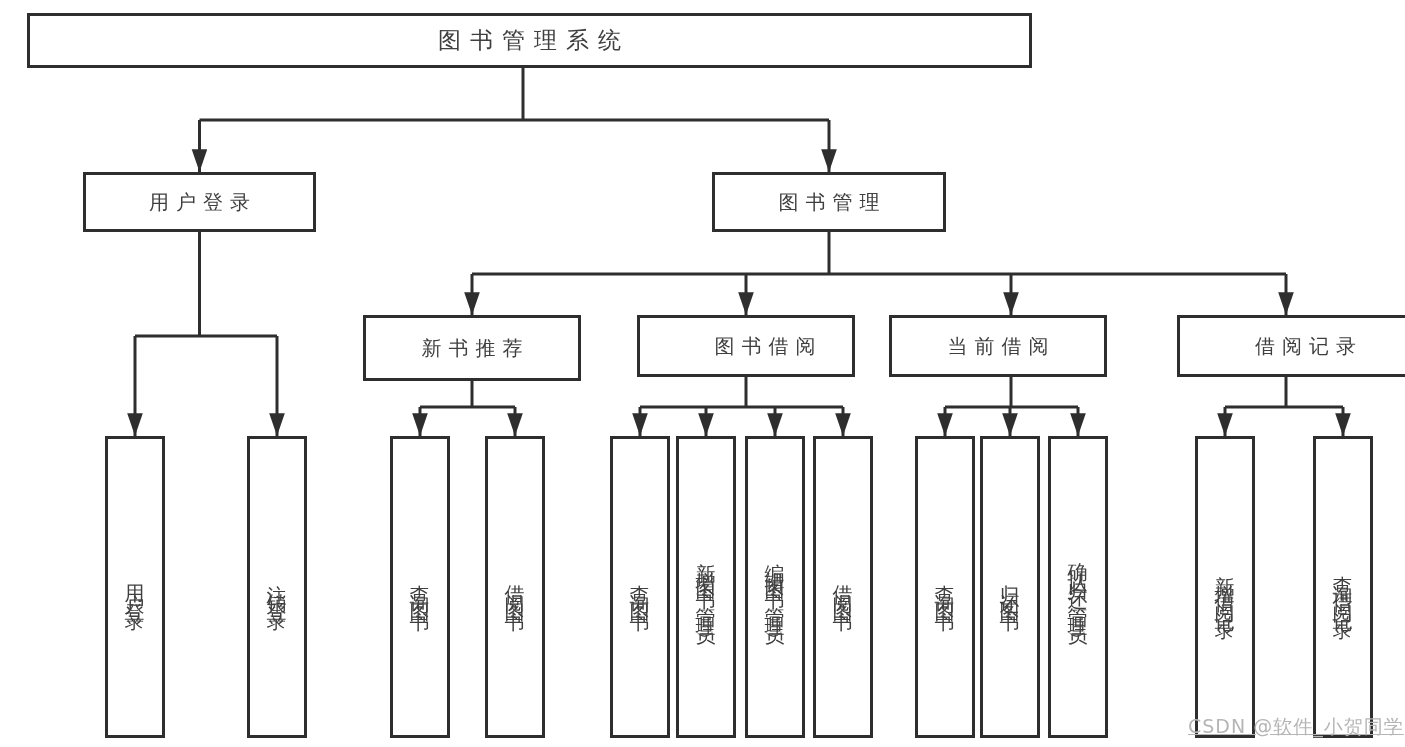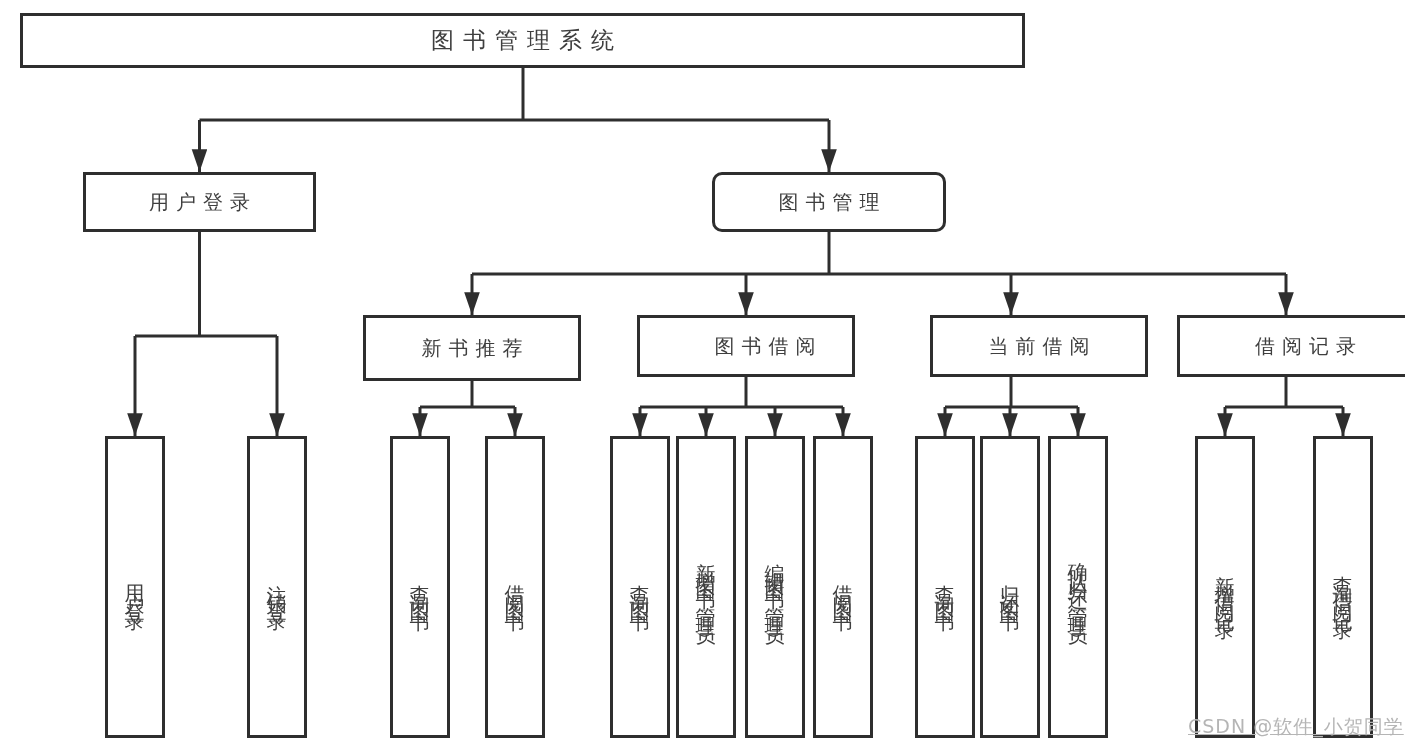--- a/index.html
+++ b/index.html
@@ -129,28 +129,28 @@
     </g>
 
     <g>
       <path d="M1286,377 L1286,407"></path>
       <path d="M1225,407 L1343,407"></path>
       <path d="M1225,407 L1225,436" marker-end="url(#arrow)"></path>
       <path d="M1343,407 L1343,436" marker-end="url(#arrow)"></path>
     </g>
   </svg>
 
-  <div class="box h-box root-box" style="left:20px; top:13px; width:1005px; height:55px;">图书管理系统</div>
+  <div class="box h-box root-box" style="left:27px; top:13px; width:1005px; height:55px;">图书管理系统</div>
 
   <div class="box h-box" style="left:83px; top:172px; width:233px; height:60px;">用户登录</div>
-  <div class="box h-box" style="left:712px; top:172px; width:234px; height:60px;border-radius:10px;">图书管理</div>
+  <div class="box h-box" style="left:712px; top:172px; width:234px; height:60px;">图书管理</div>
 
   <div class="box h-box" style="left:363px; top:315px; width:218px; height:66px;">新书推荐</div>
   <div class="box h-box" style="left:637px; top:315px; width:218px; height:62px;padding-left:45px;">图书借阅</div>
-  <div class="box h-box" style="left:930px; top:315px; width:218px; height:62px;">当前借阅</div>
+  <div class="box h-box" style="left:889px; top:315px; width:218px; height:62px;">当前借阅</div>
   <div class="box h-box" style="left:1177px; top:315px; width:257px; height:62px;">借阅记录</div>
 
   <div class="box v-box" style="left:105px; top:436px; width:60px; height:302px;">用户登录</div>
   <div class="box v-box" style="left:247px; top:436px; width:60px; height:302px;">注销登录</div>
 
   <div class="box v-box" style="left:390px; top:436px; width:60px; height:302px;">查询图书</div>
   <div class="box v-box" style="left:485px; top:436px; width:60px; height:302px;">借阅图书</div>
 
   <div class="box v-box" style="left:610px; top:436px; width:60px; height:302px;">查询图书</div>
   <div class="box v-box" style="left:676px; top:436px; width:60px; height:302px;">新增图书（管理员）</div>

